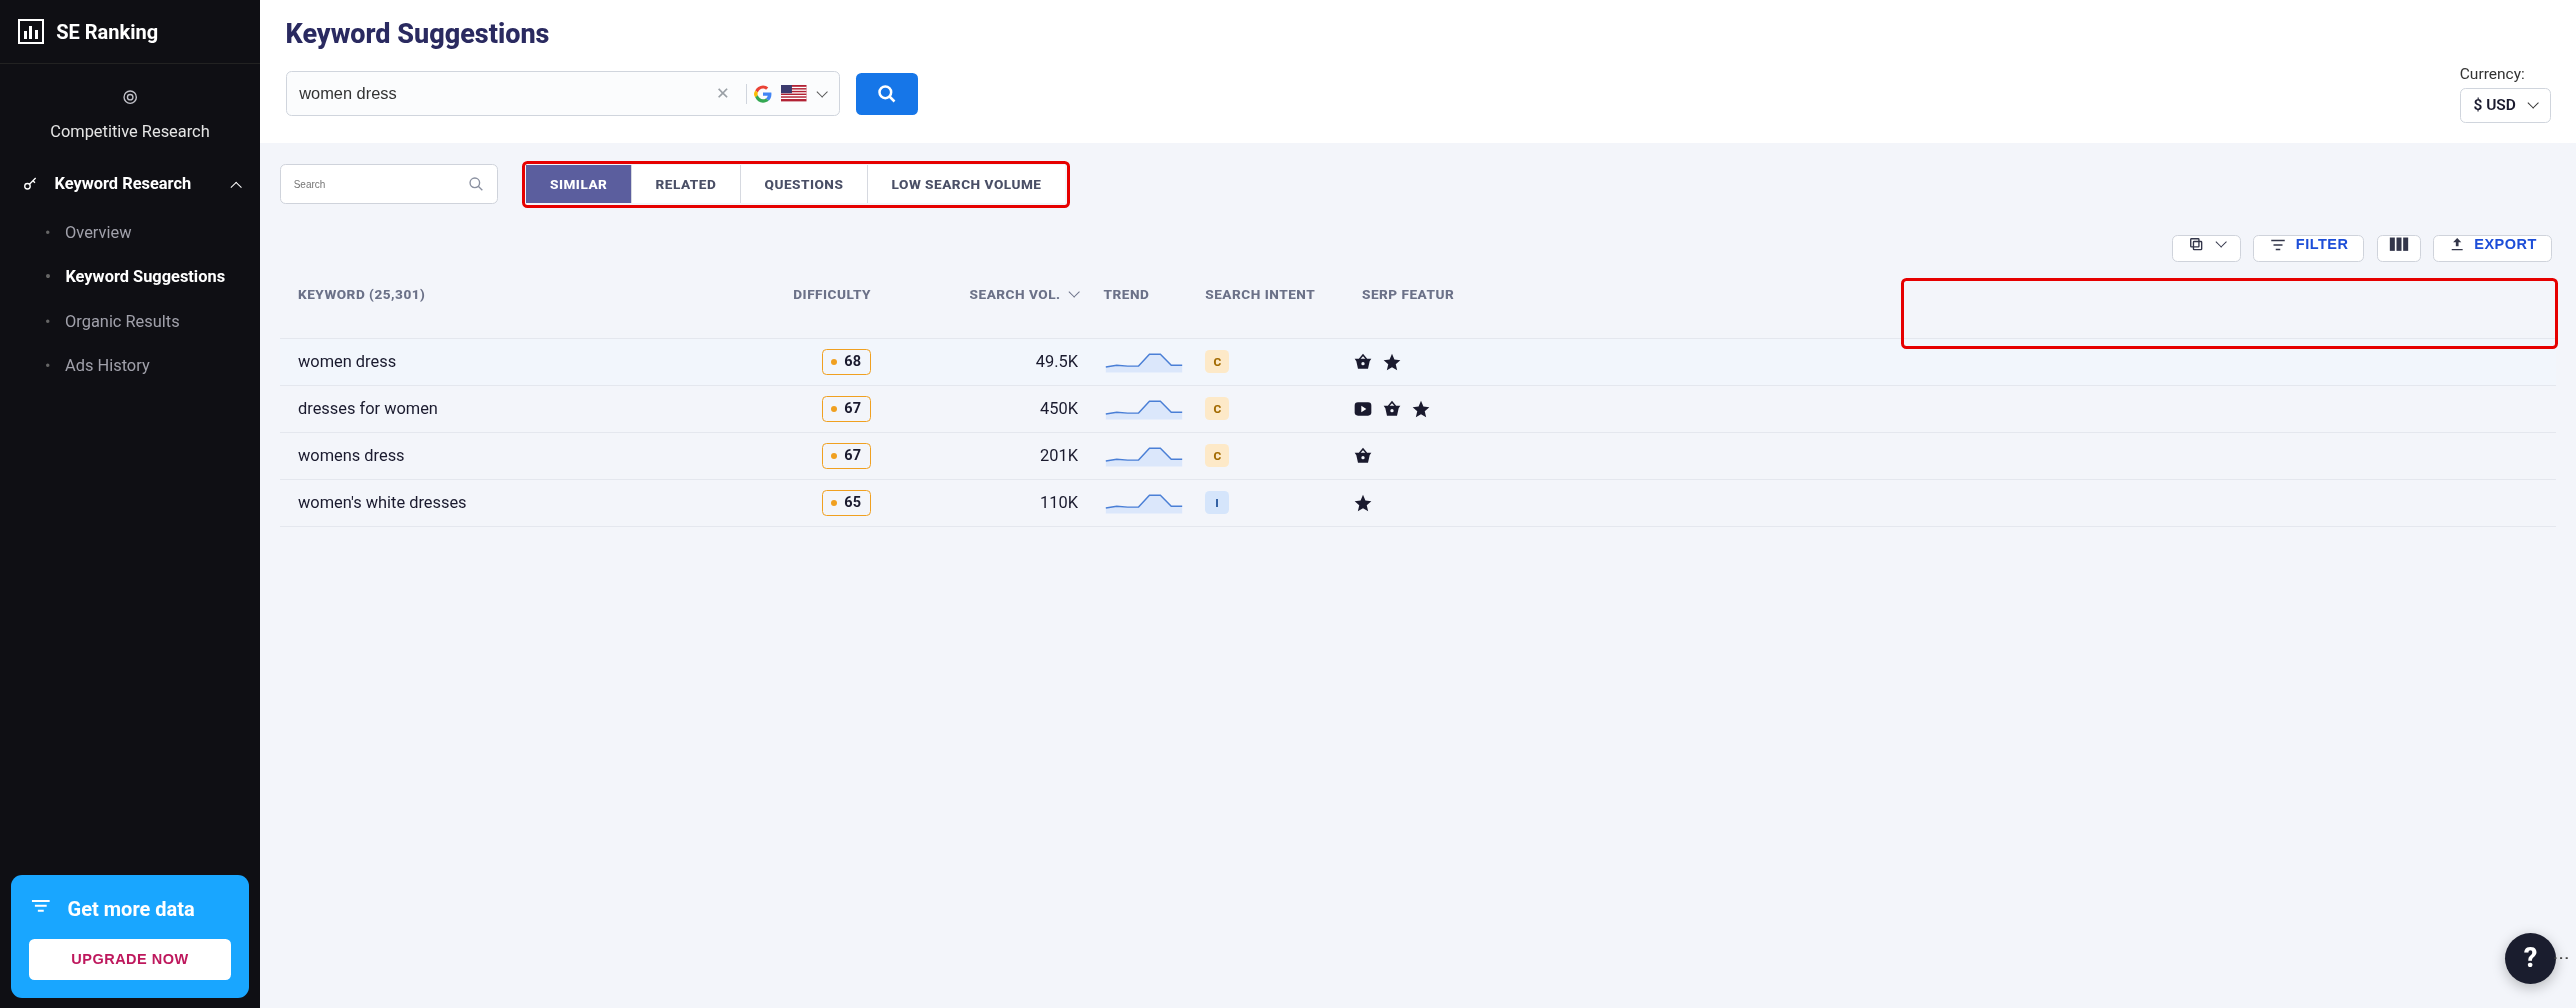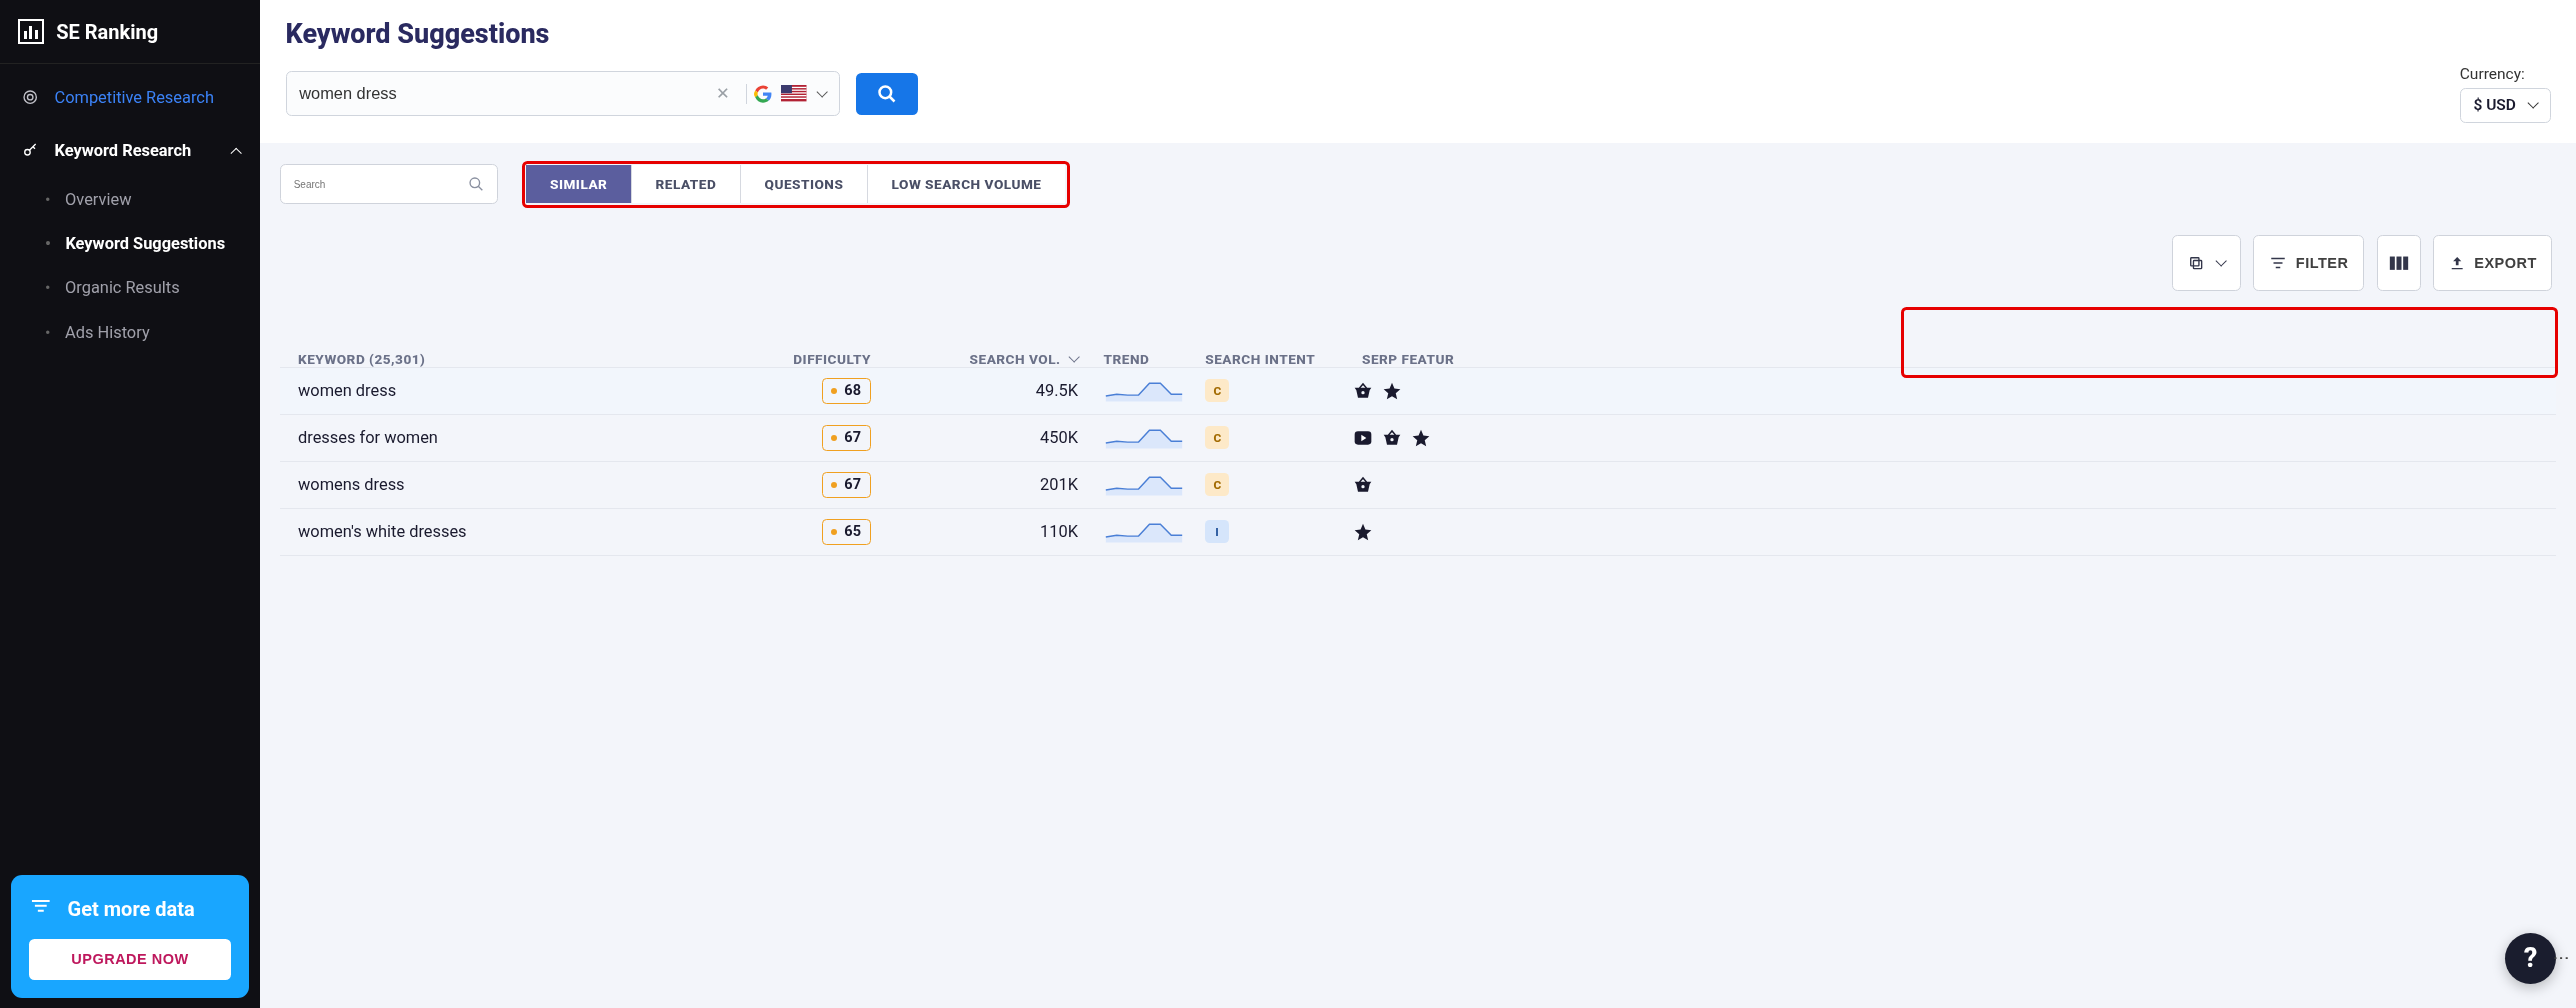--- a/index.html
+++ b/index.html
@@ -8,21 +8,21 @@
 
   
   .sidebar { width: 260px; background: #0f0f14; color: #d0d0d6; display: flex; flex-direction: column; flex-shrink: 0; }
   .brand { height: 64px; display: flex; align-items: center; padding: 0 18px; gap: 12.7px; border-bottom: 0.9px solid #222; }
   .brand-logo { width: 25.5px; height: 25.5px; border: 2.3px solid #fff; display:flex; align-items:flex-end; padding:3.6px; gap:2.7px; }
   .brand-logo span { display:inline-block; width:3.6px; background:#fff; }
   .brand-logo span:nth-child(1){height:7.3px;} .brand-logo span:nth-child(2){height:12.7px;} .brand-logo span:nth-child(3){height:9px;}
   .brand-name { color:#fff; font-weight:700; font-size:20px; }
   .nav { flex: 1; padding-top: 7.3px; }
   .nav-item { display:flex; align-items:center; padding: 16.4px 20px; font-size:16.4px; cursor:pointer; color:#a0a0aa; gap:14.5px; }
-  .nav-item.top { color:#3b82f6; }
+  .nav-item.top { color:#e5e5e5;flex-direction:column; }
   .nav-item.active-group { color:#fff; font-weight:700; justify-content:space-between; }
   .nav-item .icon-slot { width:20px; height:20px; display:flex; align-items:center; justify-content:center; }
   .nav-sub { padding: 12.7px 20px 12.7px 45px; font-size:16.4px; color:#a0a0aa; cursor:pointer; }
   .nav-sub::before { content:'•'; margin-right: 14.5px; color:#666; }
   .nav-sub.active { color:#fff; font-weight:700; }
 
   .cta-box { margin: 11px; background:#19a6ff; border-radius:11px; padding:20px 18px 18px; color:#fff; }
   .cta-head { display:flex; align-items:center; gap:15px; margin-bottom:14.5px; }
   .cta-head .cta-icon { font-size:23.6px; }
   .cta-title { font-size:20px; font-weight:700; }
@@ -50,24 +50,24 @@
   .filter-search { width:218px; height:40px; border:0.9px solid #cfd3db; border-radius:5.5px; display:flex; align-items:center; padding:0 12.7px; color:#8a90a0; background:#fff; }
   .filter-search input { flex:1; border:none; outline:none; font-size:10px; background:transparent; }
 
   .red-box { border:3.6px solid #e60000; border-radius:5.5px; }
   .tabs-wrap { display:flex; }
   .tabs-wrap .tab { padding:11px 23.6px; font-size:13.6px; font-weight:800; letter-spacing:0.5px; border-right:0.9px solid #d6d9e0; background:#fff; color:#4a4f66; cursor:pointer; }
   .tabs-wrap .tab:last-child { border-right:none; }
   .tabs-wrap .tab.active { background:#5b5e9e; color:#fff; }
 
   .toolbar { display:flex; justify-content:flex-end; gap:12.7px; margin:27px 3.6px 0; }
-  .tool-btn { border:0.9px solid #cfd3db; border-radius:5.5px; background:#fff; height:56px; display:flex; align-items:center; gap:9px; padding:0 14.5px; font-size:14.5px; font-weight:800; letter-spacing:0.5px; color:#404040; cursor:pointer; }
+  .tool-btn { border:0.9px solid #cfd3db; border-radius:5.5px; background:#fff; height:27px; display:flex; align-items:flex-start; gap:9px; padding:0 14.5px; font-size:14.5px; font-weight:800; letter-spacing:0.5px; color:#1d4ed8; cursor:pointer; }
 
   .table { margin-top:23.6px; background:#fff0; }
-  .thead { display:flex; align-items:flex-end; height:53px; font-size:13.6px; font-weight:800; letter-spacing:0.5px; color:#6b7188; border-bottom:0.9px solid #e4e7ee; }
+  .thead { display:flex; align-items:flex-start; height:53px; font-size:13.6px; font-weight:800; letter-spacing:0.5px; color:#6b7188; border-bottom:0.9px solid #e4e7ee; }
   .col-kw { flex:0 0 482px; padding-left:18px; }
   .col-diff { flex:0 0 145px; text-align:right; padding-right:36px; }
   .col-vol { flex:0 0 182px; text-align:right; padding-right:11px; display:flex; justify-content:flex-end; align-items:center; gap:5.5px; }
   .col-trend { flex:0 0 109px; padding-left:14.5px; }
   .col-intent { flex:0 0 155px; padding-left:7.3px; text-align:left; }
   .col-serp { flex:0 0 118px; padding-left:9px; }
 
   .thead-redbox { position:relative; }
   .thead-redbox::after { content:''; position:absolute; right:-1.8px; top:-8.2px; height:65px; width:651px; border:3.6px solid #e60000; border-radius:5.5px; pointer-events:none; }
 

